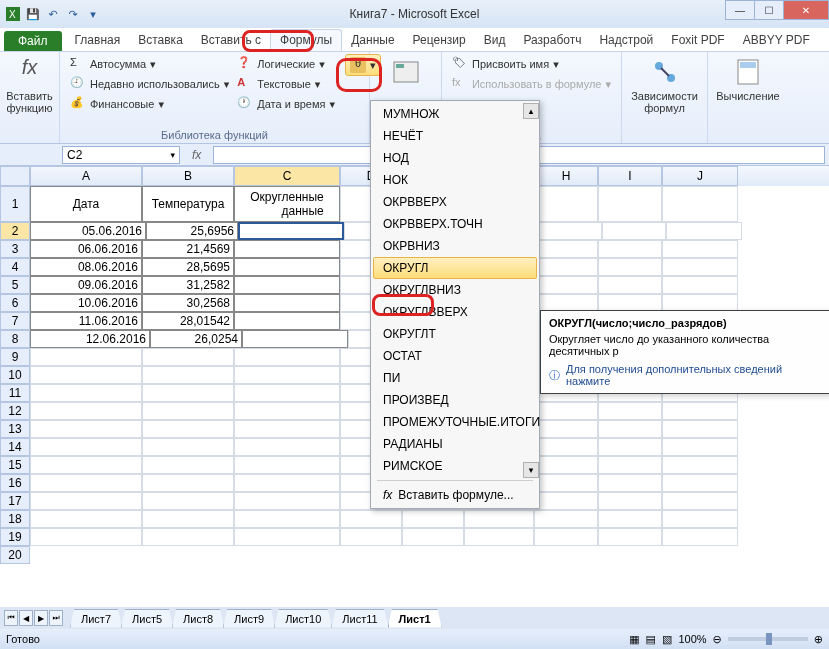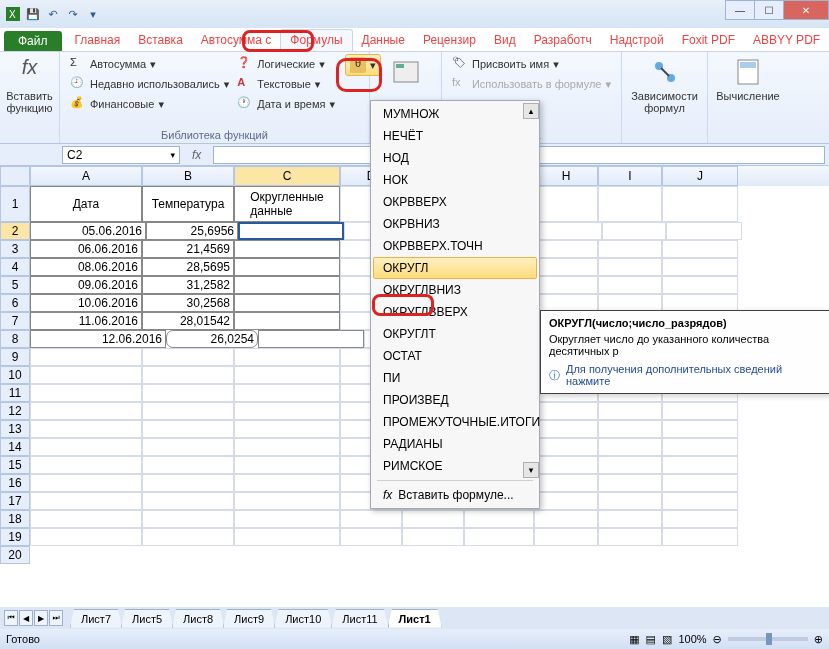--- a/index.html
+++ b/index.html
@@ -7,21 +7,21 @@
 
 .titlebar { height: 28px; background: linear-gradient(#e8f0fa,#d6e4f4); display:flex; align-items:center; font-size:12px; color:#333; position:relative; }
 .titlebar .qat { display:flex; gap:2px; padding-left:4px; align-items:center }
 .titlebar .qat span { width:18px; height:18px; display:inline-flex; align-items:center; justify-content:center; color:#2a5a9a; font-size:11px; }
 .titlebar .title { position:absolute; left:0; right:0; text-align:center; pointer-events:none; }
 .titlebar .winbtns { position:absolute; right:0; top:0; display:flex; }
 .titlebar .winbtns div { width:30px; height:20px; background:#e6eefb; border:1px solid #9bb4d8; display:flex; align-items:center; justify-content:center; font-size:10px; margin-left:-1px; }
 .titlebar .winbtns .close { background:#d9655f; color:#fff; width:46px; }
 
 .ribbon-tabs { height:24px; background:#fff; border-bottom:1px solid #c8d4e8; display:flex; align-items:flex-end; font-size:12px; padding-left:4px; }
-.ribbon-tabs .tab { padding:3px 9px 4px; color:#ef4444; cursor:pointer; white-space:nowrap; }
+.ribbon-tabs .tab { padding:3px 9px 4px; color:#404040; cursor:pointer; white-space:nowrap; }
 .ribbon-tabs .tab.file { background:#2a7e2a; color:#fff; border-radius:3px 3px 0 0; margin-right:4px; padding:3px 14px; }
 .ribbon-tabs .tab.active { background:#f5f9ff; border:1px solid #c8d4e8; border-bottom:none; border-radius:3px 3px 0 0; }
 .ribbon-tabs .help { margin-left:auto; padding:3px 12px; color:#1f4b8f; }
 
 .ribbon-body { height:92px; background:linear-gradient(#f4f8fe,#e6eefb); border-bottom:1px solid #b4c6e2; display:flex; font-size:11px; color:#333; }
 .rgroup { border-right:1px solid #cdd9ee; padding:2px 6px 0 6px; position:relative; display:flex; flex-direction:column; }
 .rgroup .glabel { position:absolute; bottom:2px; left:0; right:0; text-align:center; font-size:11px; color:#5a6b8a; }
 .ritem { display:flex; align-items:center; gap:4px; padding:2px 4px; white-space:nowrap; cursor:pointer; }
 .ricon { width:16px; height:16px; display:inline-block; }
 .big { display:flex; flex-direction:column; align-items:center; justify-content:center; padding:2px 6px; cursor:pointer; font-size:11px; text-align:center; gap:2px;}
@@ -37,21 +37,21 @@
 .colheads .corner { width:30px; border:1px solid #b4c6e2; background:#e6eefb; }
 .colheads .ch { border:1px solid #b4c6e2; display:flex; align-items:center; justify-content:center; }
 .colheads .ch.sel { background:#fbe6a5; }
 .rowheads { position:absolute; top:20px; left:0; width:30px; background:#e6eefb; }
 .rowheads .rh { height:18px; border:1px solid #b4c6e2; display:flex; align-items:center; justify-content:center; font-size:12px; }
 .rowheads .rh.sel { background:#fbe6a5; }
 .rowheads .rh.tall { height:36px; }
 .cells { position:absolute; top:20px; left:30px; }
 .cells .row { display:flex; }
 .cells .cell { height:18px; border:1px solid #d6dce5; font-size:12px; padding:0 3px; display:flex; align-items:center; overflow:hidden; }
-.cells .cell.tall { height:36px; align-items:center; justify-content:center; text-align:left; }
+.cells .cell.tall { height:36px; align-items:center; justify-content:center; text-align:right; }
 .cells .cell.hdr { font-weight:normal; justify-content:center; border-color:#888; }
 .cells .cell.data { justify-content:flex-end; border-color:#888; }
 .cells .cell.active { outline:2px solid #2a5a9a; outline-offset:-2px; }
 
 .fn-menu { position:absolute; top:100px; left:370px; width:170px; background:#f7f7f7; border:1px solid #a3aab5; box-shadow:2px 2px 6px rgba(0,0,0,.25); padding:2px; font-size:12px; z-index:50; }
 .fn-menu .mi { padding:4px 10px; cursor:pointer; }
 .fn-menu .mi.sel { background:linear-gradient(#fff0c1,#fddc7a); border:1px solid #e8b44a; border-radius:2px; padding:3px 9px; }
 .fn-menu .sep { height:1px; background:#cfcfcf; margin:3px 4px; }
 .fn-menu .ins { padding:4px 10px; display:flex; align-items:center; gap:6px; }
 .fn-menu .scrollbtn { position:absolute; right:0; width:16px; height:16px; background:#e6e6e6; border:1px solid #b0b0b0; display:flex; align-items:center; justify-content:center; font-size:9px; }
@@ -86,32 +86,33 @@
         <svg width="14" height="14">
           <rect width="14" height="14" fill="#2a7e2a"></rect>
           <text x="3" y="11" font-size="10" fill="#fff">X</text>
         </svg>
       </span>
     <span>💾</span>
     <span>↶</span>
     <span>↷</span>
     <span>▾</span>
   </div>
+  <div class="title">Книга7 - Microsoft Excel</div>
   <div class="winbtns">
     <div>—</div>
     <div>☐</div>
     <div class="close">✕</div>
   </div>
 </div>
 
 <div class="ribbon-tabs">
   <div class="tab file">Файл</div>
   <div class="tab">Главная</div>
   <div class="tab">Вставка</div>
-  <div class="tab">Автосумма с</div>
+  <div class="tab">Вставить с</div>
   <div class="tab active">Формулы</div>
   <div class="tab">Данные</div>
   <div class="tab">Рецензир</div>
   <div class="tab">Вид</div>
   <div class="tab">Разработч</div>
   <div class="tab">Надстрой</div>
   <div class="tab">Foxit PDF</div>
   <div class="tab">ABBYY PDF</div>
   <div class="help">ⓘ ▫ ⊡ ✕</div>
 </div>
@@ -303,22 +304,22 @@
         <div class="cell data" style="width: 92px;">28,01542</div>
         <div class="cell" style="width: 106px; border-color: rgb(136, 136, 136);"></div>
         <div class="cell" style="width: 62px;"></div>
         <div class="cell" style="width: 62px;"></div>
         <div class="cell" style="width: 70px;"></div>
         <div class="cell" style="width: 64px;"></div>
         <div class="cell" style="width: 64px;"></div>
         <div class="cell" style="width: 76px;"></div>
       </div>
       <div class="row">
-        <div class="cell data" style="width: 136px; padding-left: 39px;">12.06.2016</div>
-        <div class="cell data" style="width: 92px; border-radius: 7px;">26,0254</div>
+        <div class="cell data" style="width: 120px; padding-left: 39px;">12.06.2016</div>
+        <div class="cell data" style="width: 92px;">26,0254</div>
         <div class="cell" style="width: 106px; border-color: rgb(136, 136, 136);"></div>
         <div class="cell" style="width: 62px;"></div>
         <div class="cell" style="width: 62px;"></div>
         <div class="cell" style="width: 70px;"></div>
         <div class="cell" style="width: 64px;"></div>
         <div class="cell" style="width: 64px;"></div>
         <div class="cell" style="width: 76px;"></div>
       </div>
       <div class="row">
         <div class="cell" style="width: 112px;"></div>
@@ -445,22 +446,22 @@
 </div>
 
 <div class="fn-menu">
   <div class="scrollbtn" style="top:2px">▴</div>
   <div id="fnlist">
       <div class="mi">МУМНОЖ</div>
       <div class="mi">НЕЧЁТ</div>
       <div class="mi">НОД</div>
       <div class="mi">НОК</div>
       <div class="mi">ОКРВВЕРХ</div>
+      <div class="mi">ОКРВВЕРХ.ТОЧН</div>
       <div class="mi">ОКРВНИЗ</div>
-      <div class="mi">ОКРВВЕРХ.ТОЧН</div>
       <div class="mi sel">ОКРУГЛ</div>
       <div class="mi">ОКРУГЛВНИЗ</div>
       <div class="mi">ОКРУГЛВВЕРХ</div>
       <div class="mi">ОКРУГЛТ</div>
       <div class="mi">ОСТАТ</div>
       <div class="mi">ПИ</div>
       <div class="mi">ПРОИЗВЕД</div>
       <div class="mi">ПРОМЕЖУТОЧНЫЕ.ИТОГИ</div>
       <div class="mi">РАДИАНЫ</div>
       <div class="mi">РИМСКОЕ</div>

